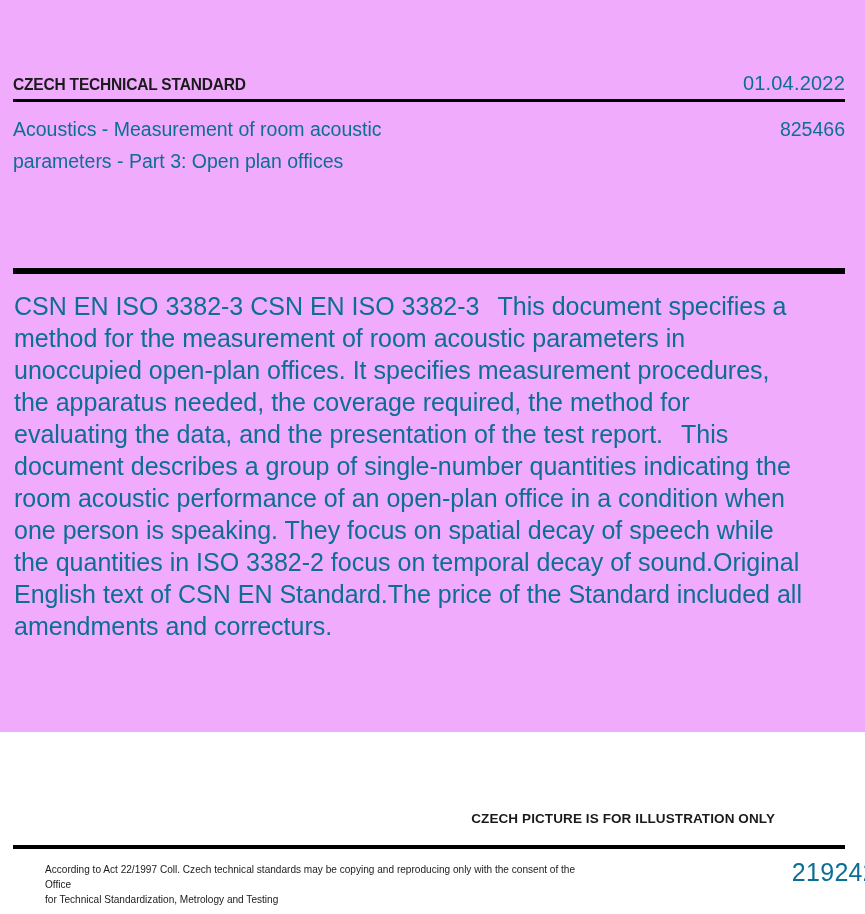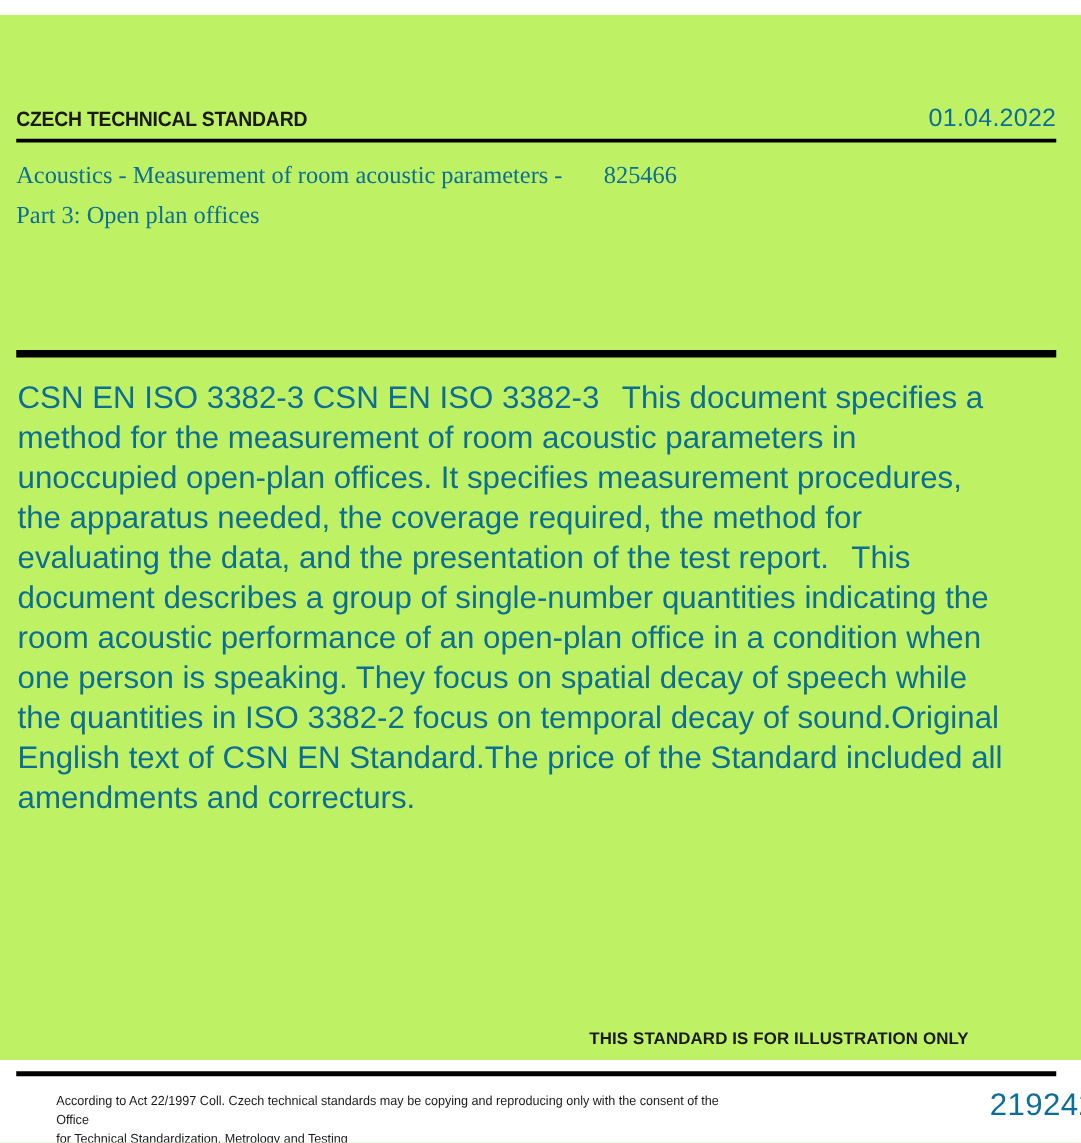--- a/index.html
+++ b/index.html
@@ -10,24 +10,24 @@
   body {
     width: 865px;
     height: 914px;
     font-family: "Liberation Sans", sans-serif;
     position: relative;
     overflow: hidden;
   }
 
   .page {
     position: absolute;
-    top: 12px; left: 0;
+    top: 0; left: 0;
     width: 865px;
-    height: 836px;
-    background: #bef264;
+    height: 732px;
+    background: #f0abfc;
   }
 
   
   .header-row {
     position: absolute;
     left: 13px;
     top: 72px;
     width: 832px;
     display: flex;
     align-items: baseline;
@@ -58,22 +58,22 @@
     background: #000000;
   }
 
   
   .title-block {
     position: absolute;
     left: 13px;
     top: 113px;
     width: 832px;
     display: flex;
+    justify-content: space-between;
     align-items: flex-start;
-    font-family: Liberation Serif, serif;
   }
   .title-left {
     font-size: 19.5px;
     line-height: 32px;
     color: #0c6e95;
     max-width: 470px;
   }
   .title-right {
     font-size: 19.5px;
     line-height: 32px;
@@ -183,21 +183,21 @@
       <div>825466</div>
     </div>
   </div>
 
   <div class="rule-thick"></div>
 
   <div class="abstract"><span>CSN EN ISO 3382-3 CSN EN ISO 3382-3</span><span class="gap"></span><span>This document specifies a method for the measurement of room acoustic parameters in unoccupied open-plan offices. It specifies measurement procedures, the apparatus needed, the coverage required, the method for evaluating the data, and the presentation of the test report.</span><span class="gap"></span><span>This document describes a group of single-number quantities indicating the room acoustic performance of an open-plan office in a condition when one person is speaking. They focus on spatial decay of speech while the quantities in ISO 3382-2 focus on temporal decay of sound.Original English text of CSN EN Standard.The price of the Standard included all amendments and correcturs.</span></div>
 
   <div class="watermark"></div>
 
-  <div class="illustration-note">THIS STANDARD IS FOR ILLUSTRATION ONLY</div>
+  <div class="illustration-note">CZECH PICTURE IS FOR ILLUSTRATION ONLY</div>
 
   <div class="rule-footer"></div>
 
   <div class="footer">
     <div class="footer-legal">
       <div>According to Act 22/1997 Coll. Czech technical standards may be copying and reproducing only with the consent of the Office</div>
       <div>for Technical Standardization, Metrology and Testing</div>
     </div>
     <div class="order-number">219242</div>
   </div>

